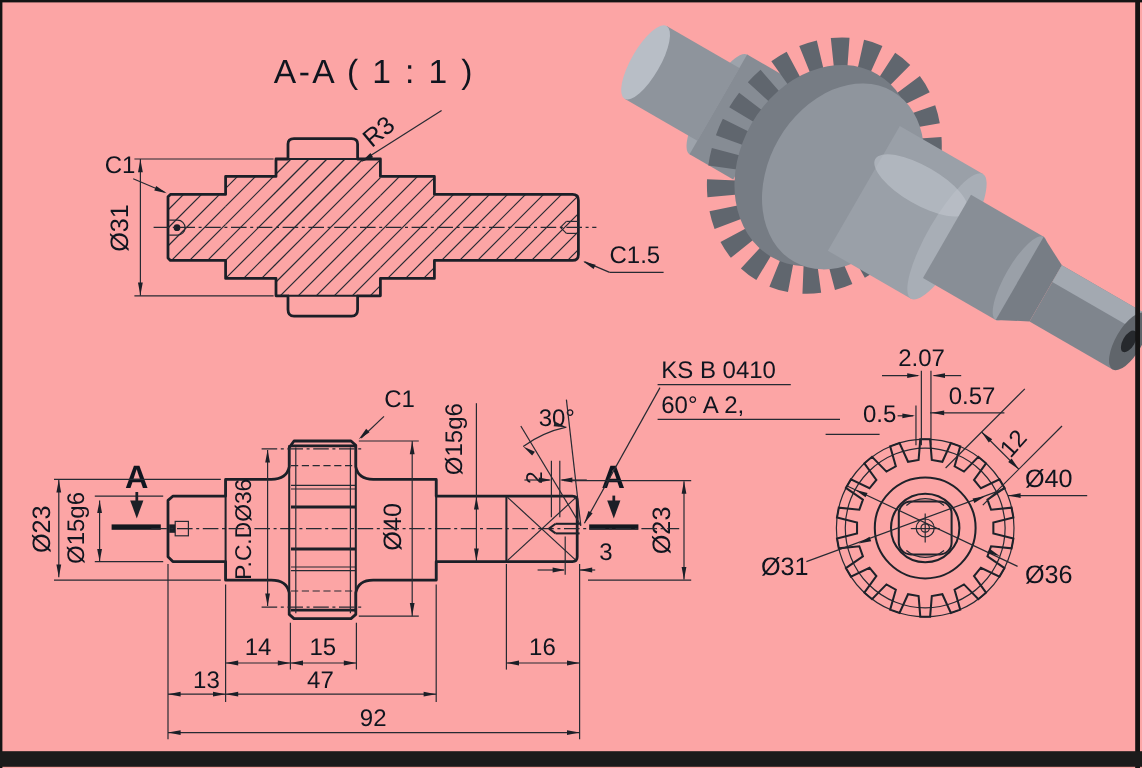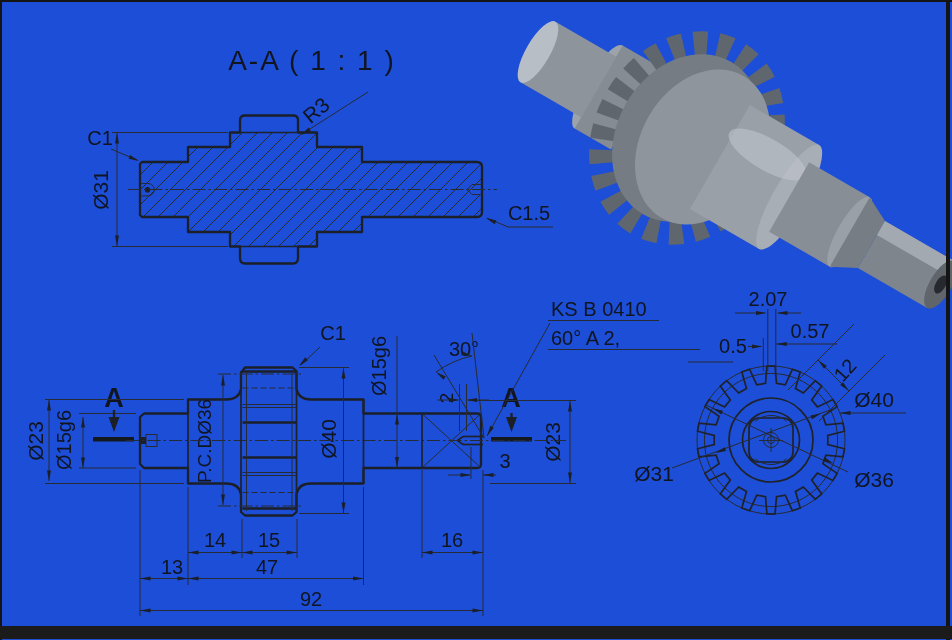--- a/index.html
+++ b/index.html
@@ -1,16 +1,16 @@
 <!DOCTYPE html>
 <html><head>
 <meta charset="utf-8">
 <style>
   html,body{margin:0;padding:0;background:#ffffff;}
-  .stage{position:relative;width:952px;height:640px;background:#1d4ed8;overflow:hidden;
+  .stage{position:relative;width:952px;height:640px;background:#fca5a5;overflow:hidden;
          font-family:"Liberation Sans",sans-serif;}
   .edge{position:absolute;background:#141414;}
   .bottombar{position:absolute;left:0;top:626px;width:952px;height:13px;background:#1b1b1b;}
   svg text{fill:#10151f;}
   .t20{font-size:20px;}
   .t21{font-size:21px;}
   .t19{font-size:19px;}
   .title{font-size:28px;letter-spacing:2px;}
   .amark{font-size:27px;font-weight:bold;}
   .ln0{stroke:#262a32;stroke-width:1;fill:none;}

